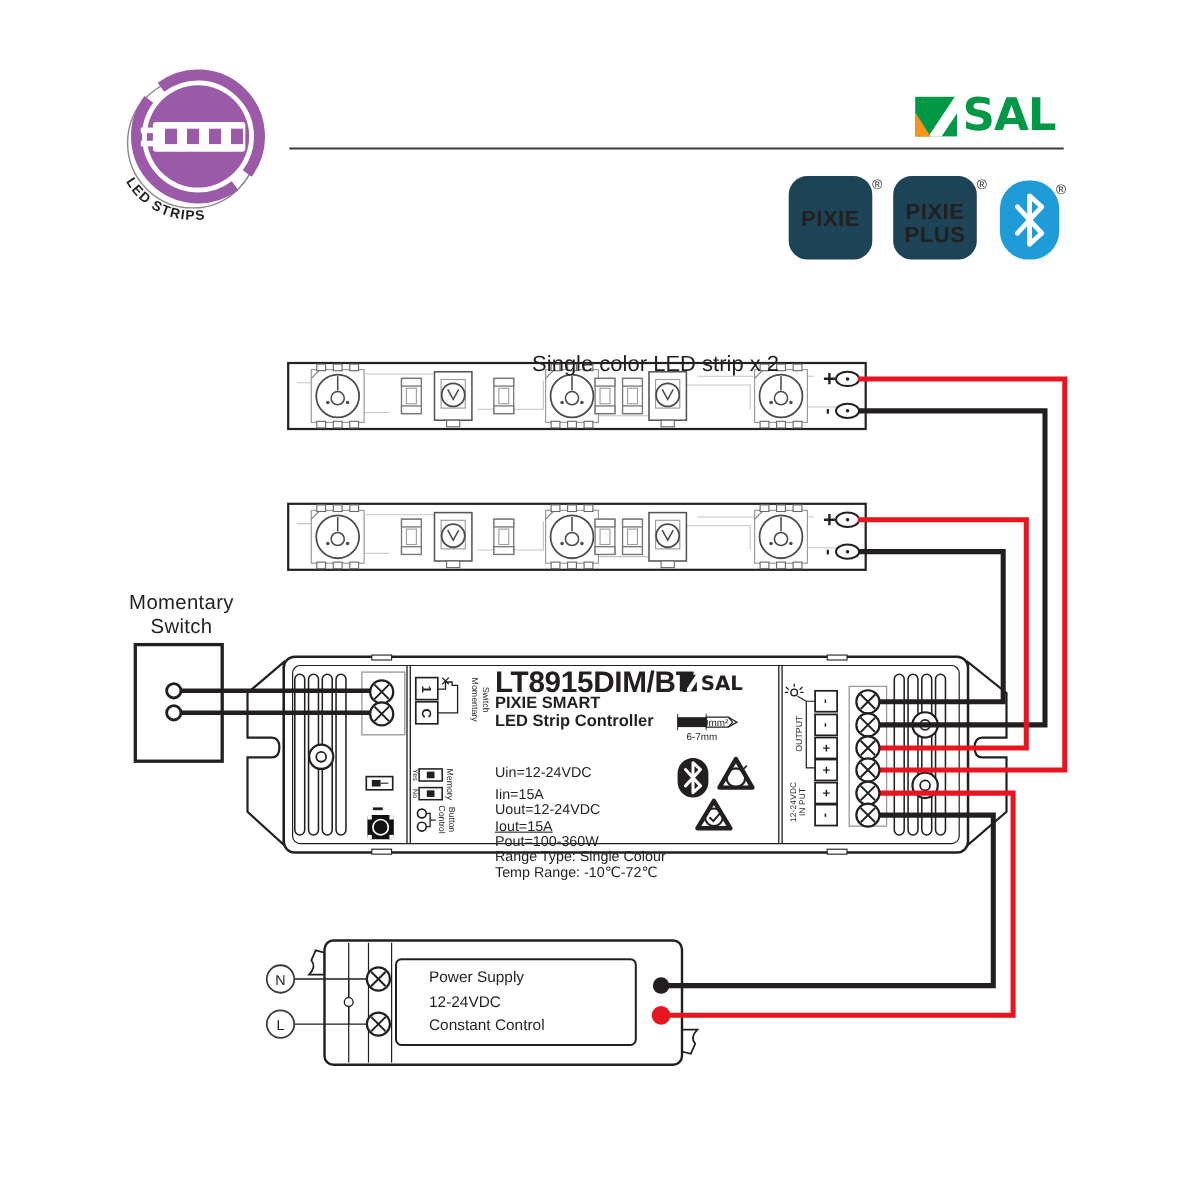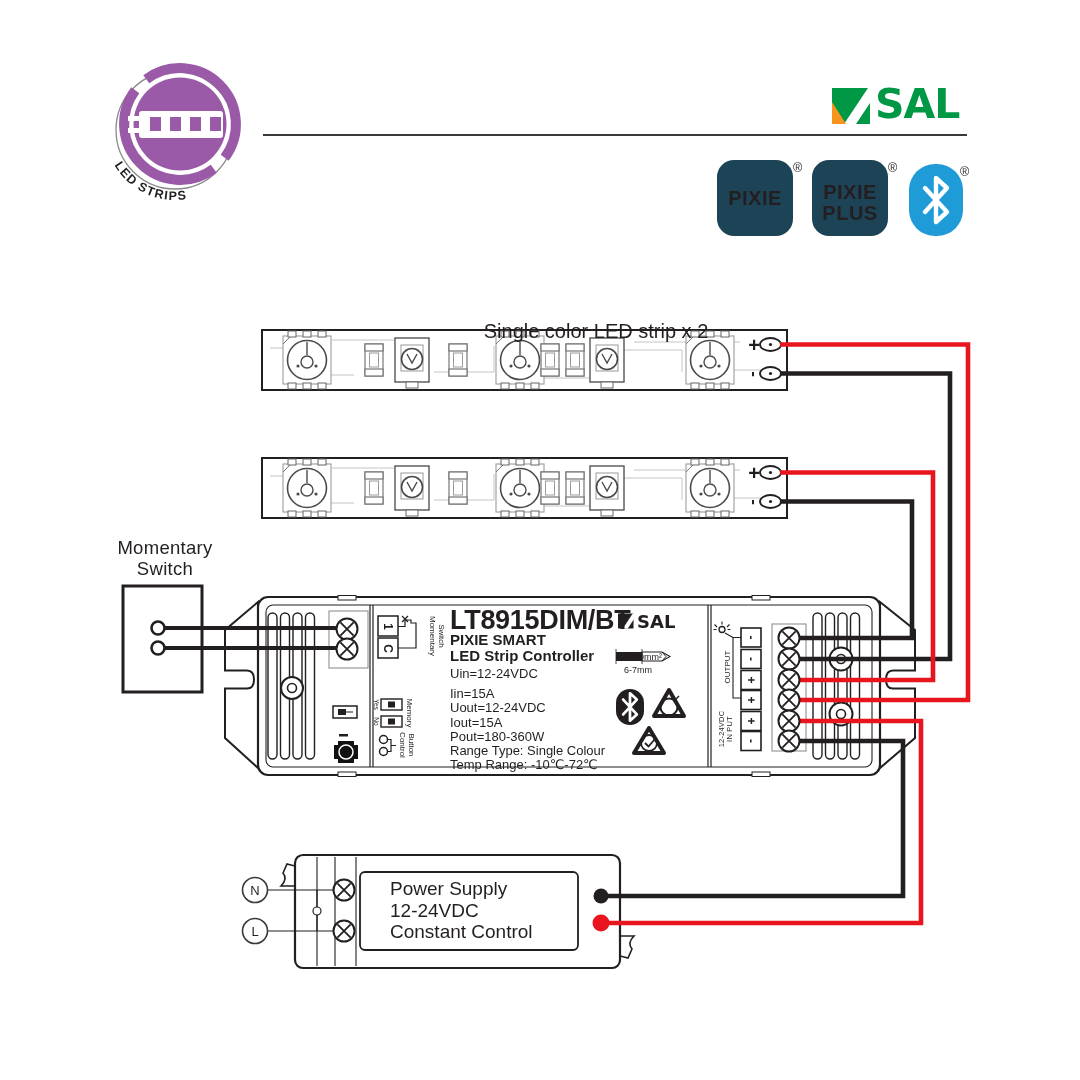--- a/index.html
+++ b/index.html
@@ -4,22 +4,22 @@
 <style>
   html,body{margin:0;padding:0;background:#fff;}
   #page{position:relative;width:1080px;height:1080px;background:#fff;overflow:hidden;
         font-family:"Liberation Sans","DejaVu Sans",sans-serif;color:#231f20;}
   #art{position:absolute;left:0;top:0;}
   .abs{position:absolute;white-space:nowrap;}
   .title{font-size:20px;}
   .msw{font-size:18.5px;letter-spacing:.3px;text-align:center;width:150px;}
   .ctl-model{font-size:27px;font-weight:bold;letter-spacing:-.3px;}
   .ctl-sub{font-size:15px;font-weight:bold;text-align:right;}
-  .ctl-spec{font-size:13px;}
-  .psu-text{font-size:19px;line-height:21.5px;}
+  .ctl-spec{font-size:13px;margin-top:28px;}
+  .psu-text{font-size:14px;line-height:21.5px;}
   .salword{font-size:41px;font-weight:800;font-family:"DejaVu Sans","Liberation Sans",sans-serif;
            color:#009845;letter-spacing:-1px;}
   .sal-mini{font-size:18px;font-weight:800;font-family:"DejaVu Sans","Liberation Sans",sans-serif;}
   .gauge{font-size:9px;}
   
   text{font-family:"Liberation Sans","DejaVu Sans",sans-serif;fill:#231f20;}
   .vt{font-size:8px;text-anchor:middle;dominant-baseline:central;}
   .vt2{font-size:7.5px;text-anchor:middle;dominant-baseline:central;letter-spacing:.2px;}
   .tiny{font-size:6.5px;text-anchor:middle;dominant-baseline:central;}
   .boxglyph{font-size:12px;font-weight:bold;text-anchor:middle;dominant-baseline:central;}
@@ -333,22 +333,22 @@
 <div class="abs msw" style="left:90px;top:558px;">Switch</div>
 
 <div class="abs salword" style="left:875px;top:80px;">SAL</div>
 
 <div class="abs ctl-model" style="left:450px;top:605px;">LT8915DIM/BT</div>
 <div class="abs ctl-sub" style="left:450px;top:631px;">PIXIE SMART</div>
 <div class="abs ctl-sub" style="left:450px;top:647px;">LED Strip Controller</div>
 <div class="abs ctl-spec" style="left:450px;top:666px;">Uin=12-24VDC</div>
 <div class="abs ctl-spec" style="left:450px;top:686px;">Iin=15A</div>
 <div class="abs ctl-spec" style="left:450px;top:700px;">Uout=12-24VDC</div>
-<div class="abs ctl-spec" style="left:450px;top:715px;">Iout=15A</div>
-<div class="abs ctl-spec" style="left:450px;top:729px;">Pout=180-360W</div>
+<div class="abs ctl-spec" style="left:450px;top:715px;text-decoration:underline;">Iout=15A</div>
+<div class="abs ctl-spec" style="left:450px;top:729px;">Pout=100-360W</div>
 <div class="abs ctl-spec" style="left:450px;top:743px;">Range Type: Single Colour</div>
 <div class="abs ctl-spec" style="left:450px;top:757px;">Temp Range: -10℃-72℃</div>
 
 <div class="abs sal-mini" style="left:637px;top:611px;">SAL</div>
 <div class="abs gauge" style="left:616px;top:652px;">0.5-2.0mm²</div>
 <div class="abs gauge" style="left:624px;top:665px;">6-7mm</div>
 
 <div class="abs psu-text" style="left:390px;top:878px;">
   <div>Power Supply</div>
   <div>12-24VDC</div>

